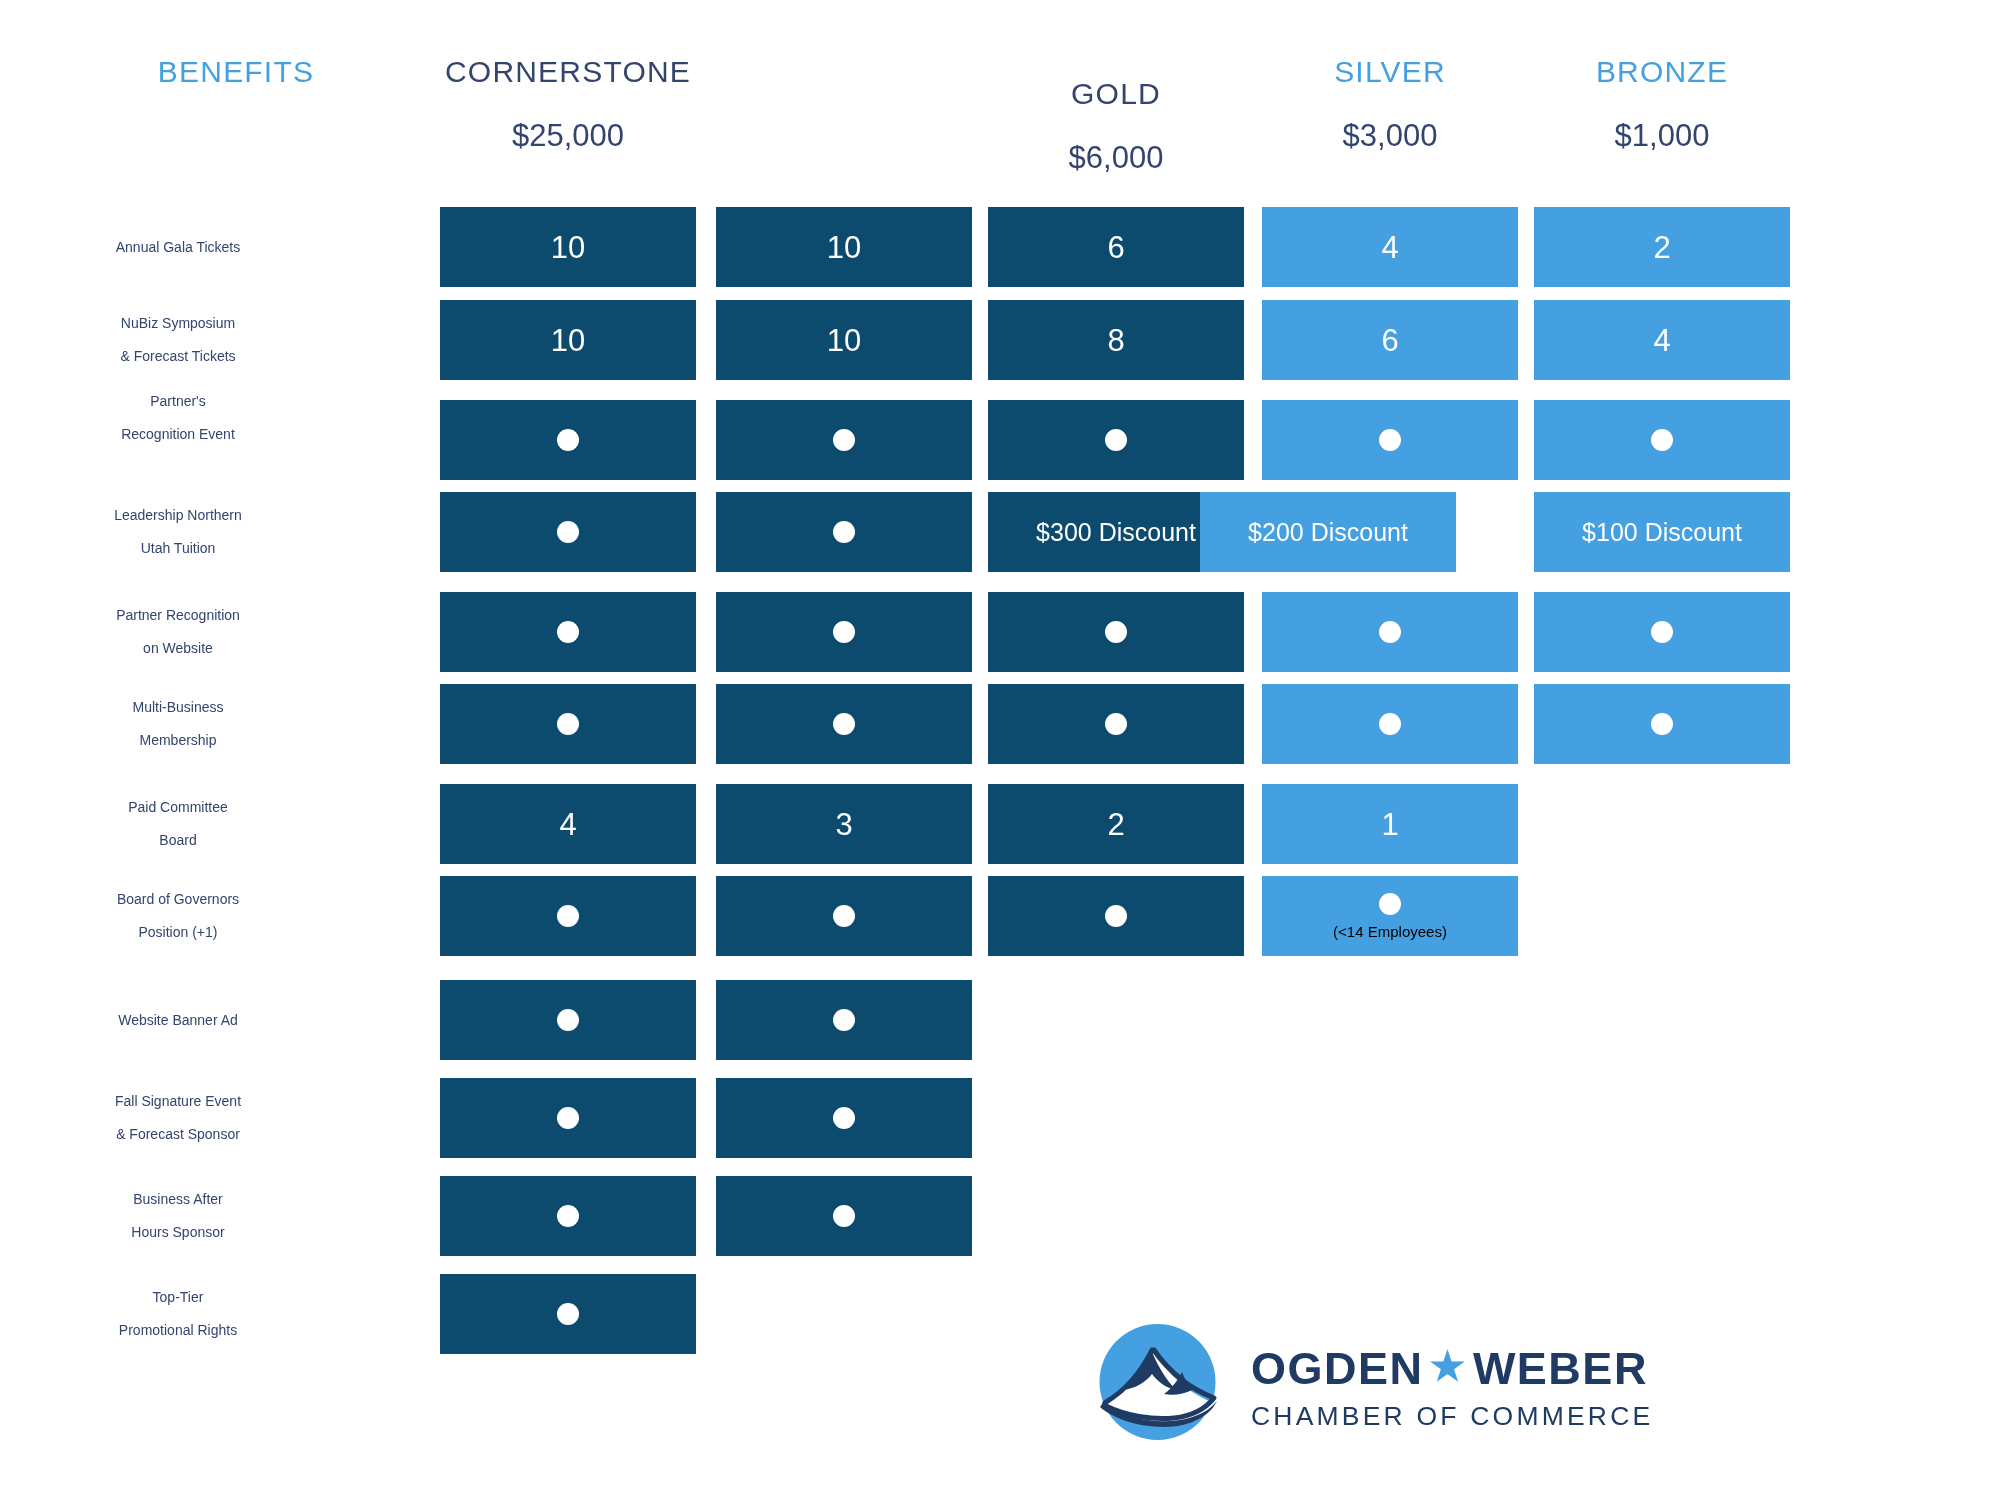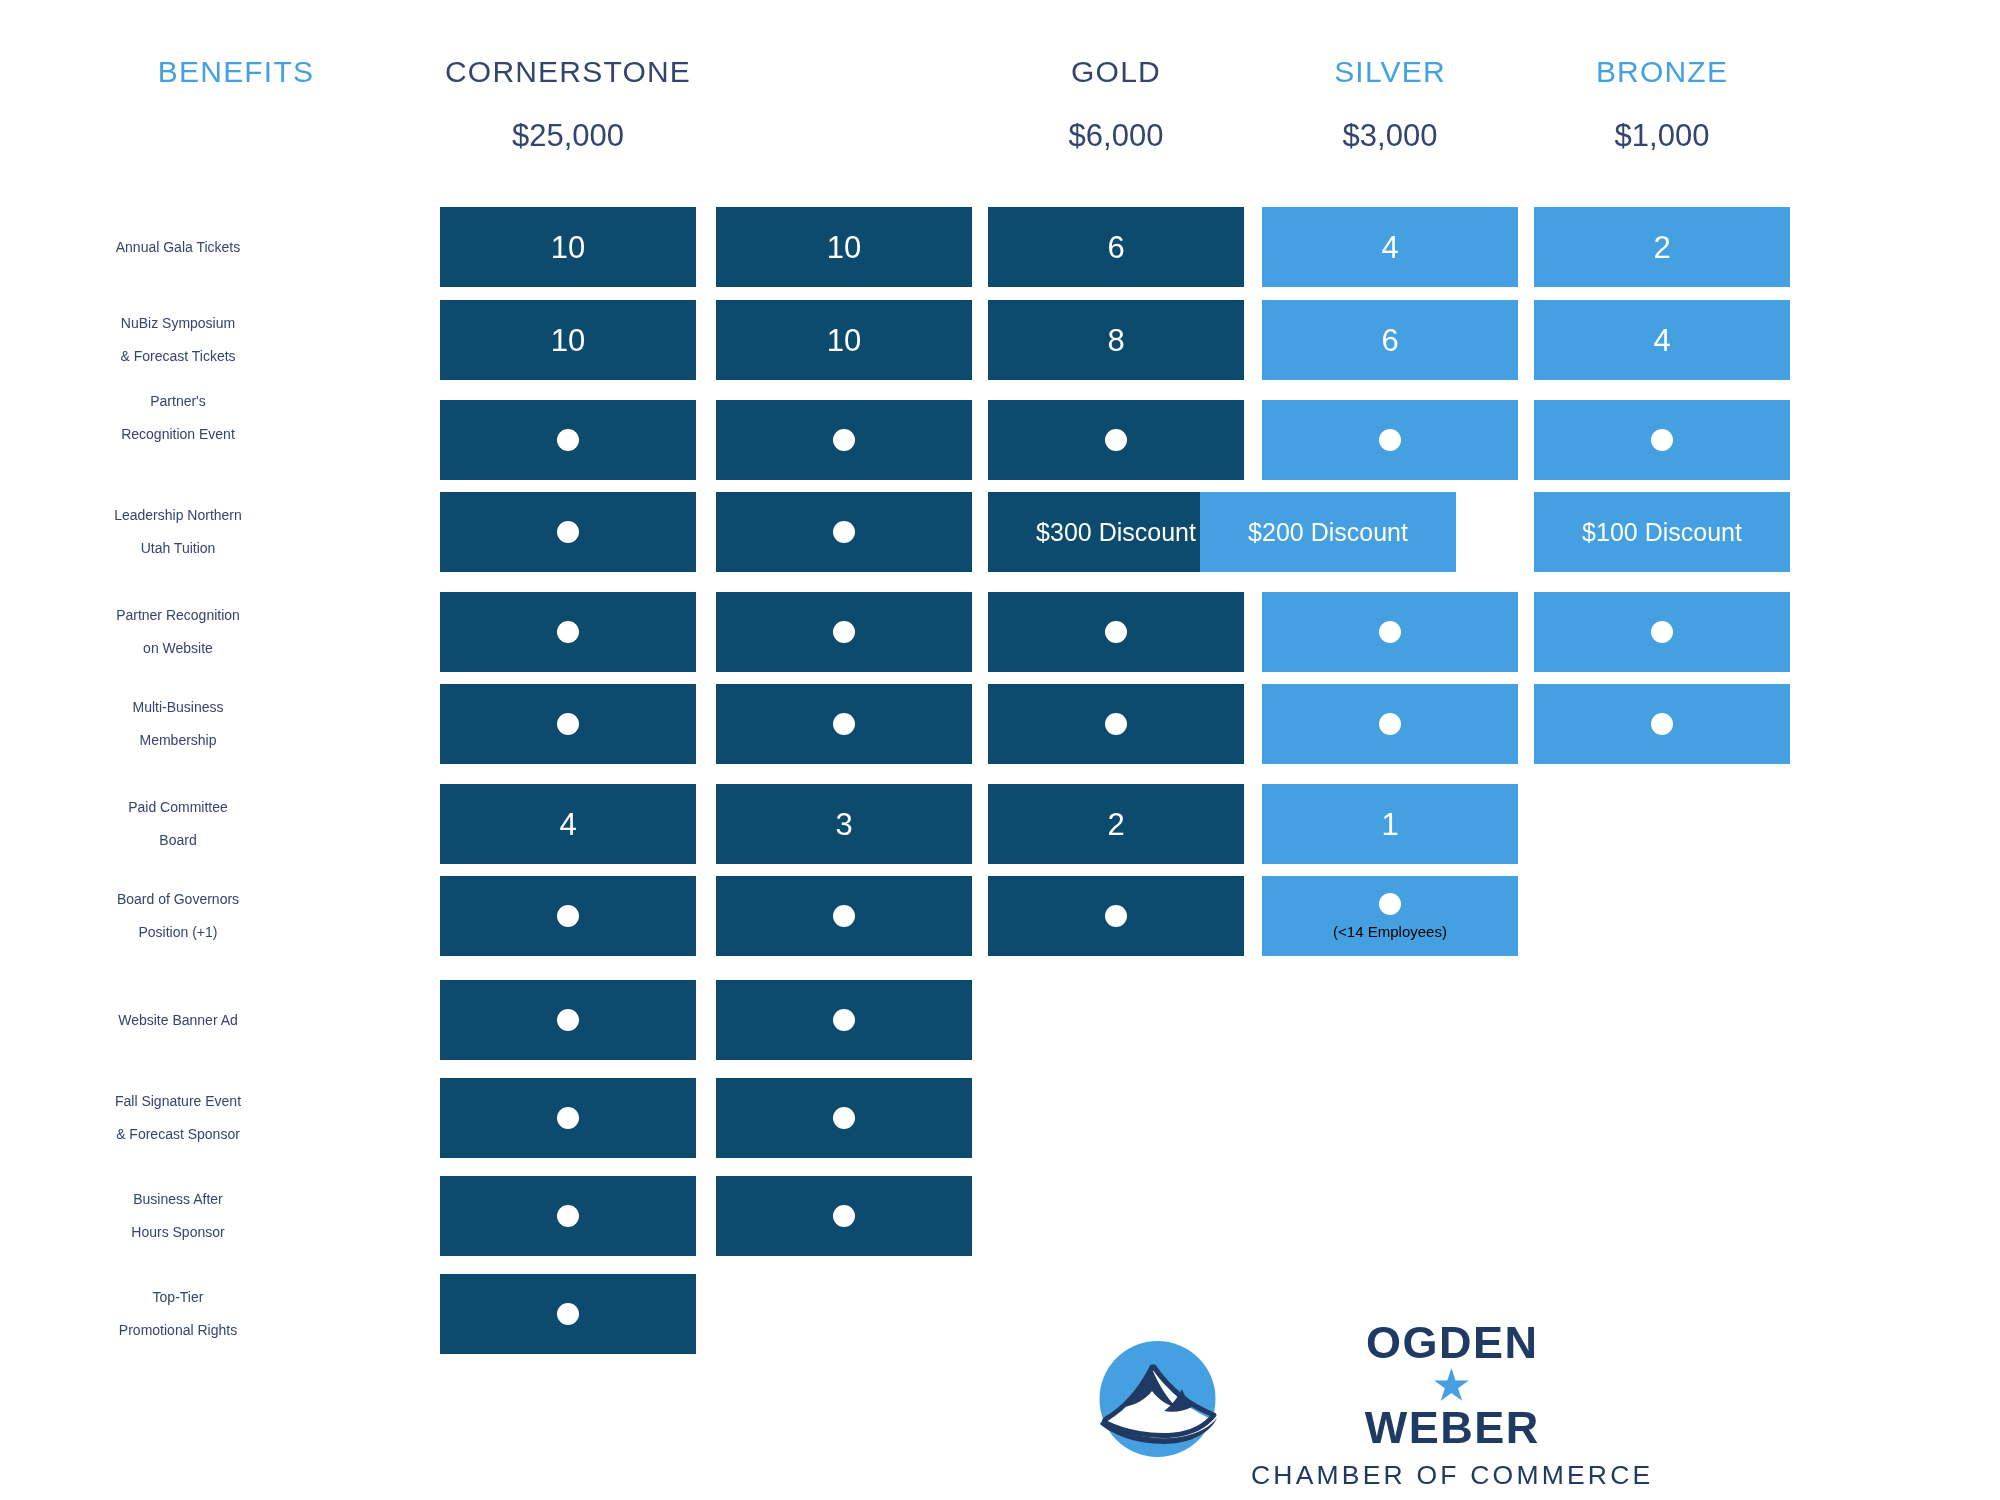--- a/index.html
+++ b/index.html
@@ -118,23 +118,21 @@
     flex-direction: column;
     justify-content: center;
   }
   .logo-line1 {
     font-size: 45px;
     font-weight: bold;
     letter-spacing: 1.5px;
     color: #1F3A63;
     line-height: 1;
     display: flex;
-    align-items: center;
-    white-space: nowrap;
-    flex-direction: column;
+    white-space: nowrap;
   }
   .logo-star {
     color: #44A0E0;
     font-size: 40px;
     margin: 0 6px;
     line-height: 1;
   }
   .logo-line2 {
     font-size: 26.5px;
     letter-spacing: 3.2px;
@@ -147,21 +145,21 @@
 </head>
 <body>
 
 <div id="board">
 
   <div class="header-row" id="header-row">
       <div class="head-cell" style="left: 440px; width: 256px;">
         <div class="head-name">CORNERSTONE</div>
         <div class="head-price">$25,000</div>
       </div>
-      <div class="head-cell" style="left: 988px; width: 256px;">
+      <div class="head-cell" style="left: 988px; width: 256px; margin-top: 22px;">
         <div class="head-name">GOLD</div>
         <div class="head-price">$6,000</div>
       </div>
       <div class="head-cell" style="left: 1262px; width: 256px;">
         <div class="head-name accent">SILVER</div>
         <div class="head-price">$3,000</div>
       </div>
       <div class="head-cell" style="left: 1534px; width: 256px;">
         <div class="head-name accent">BRONZE</div>
         <div class="head-price">$1,000</div>

